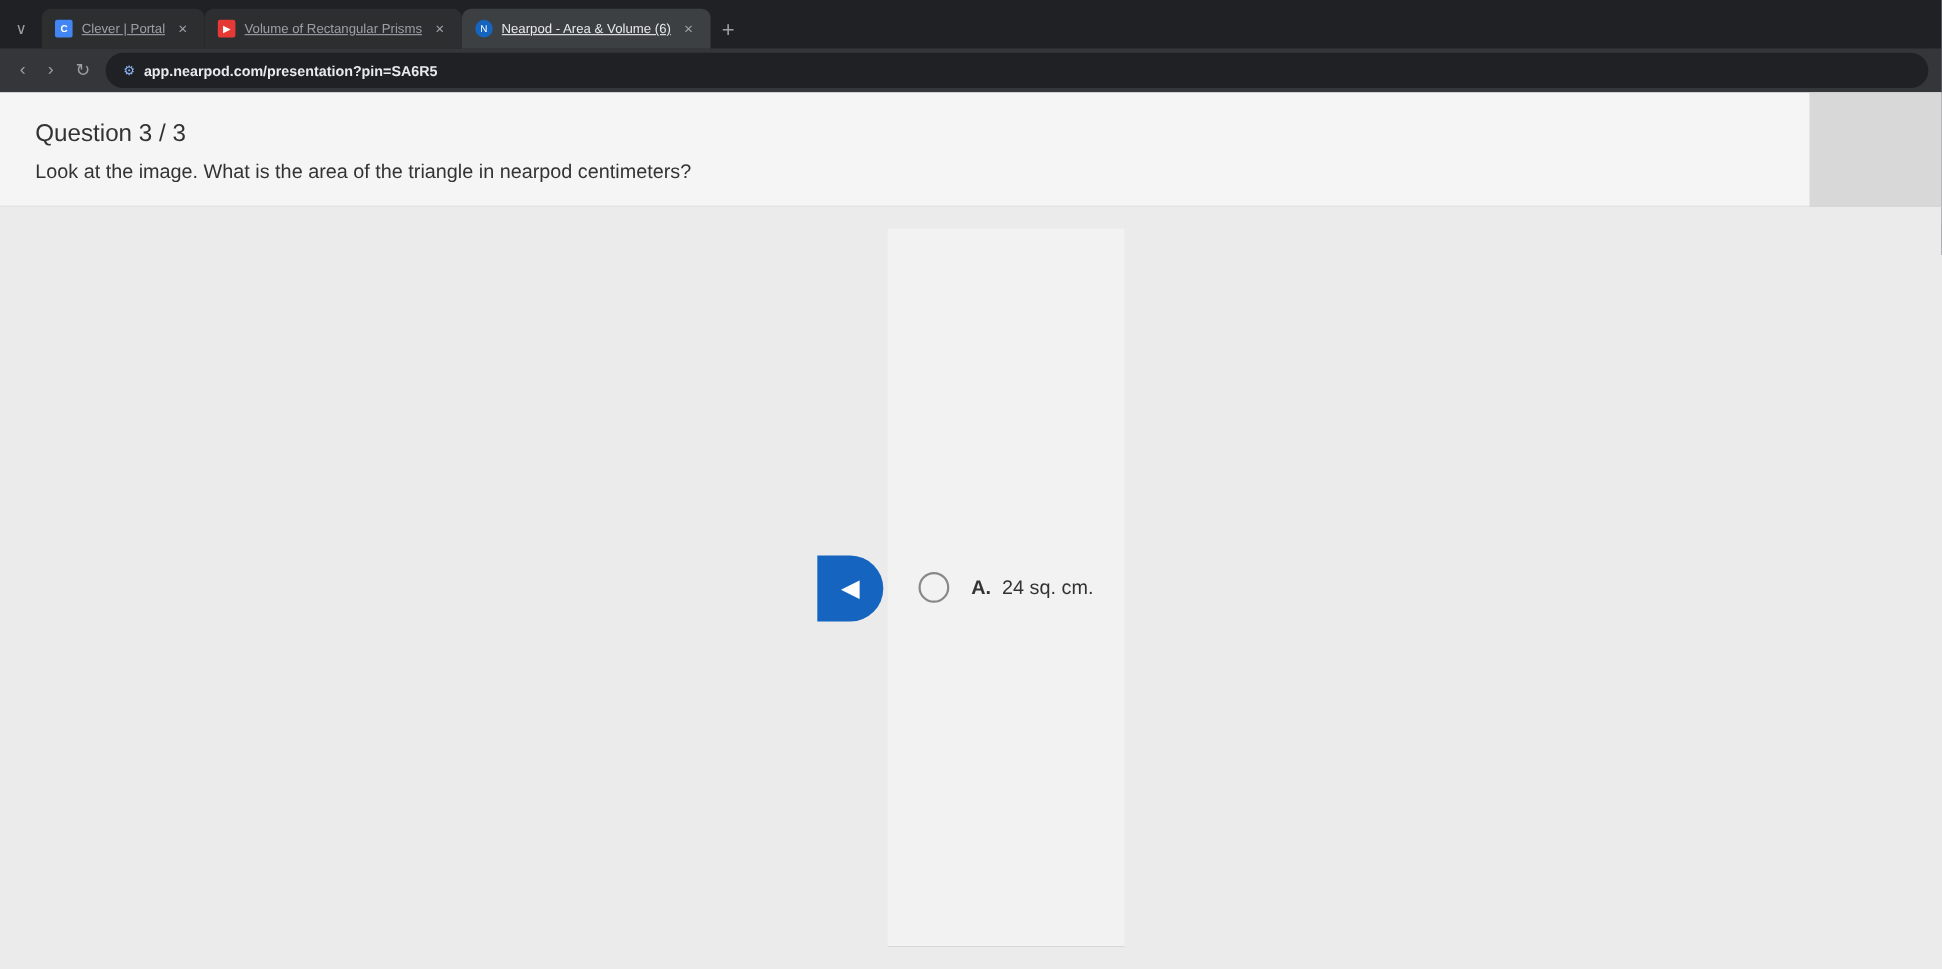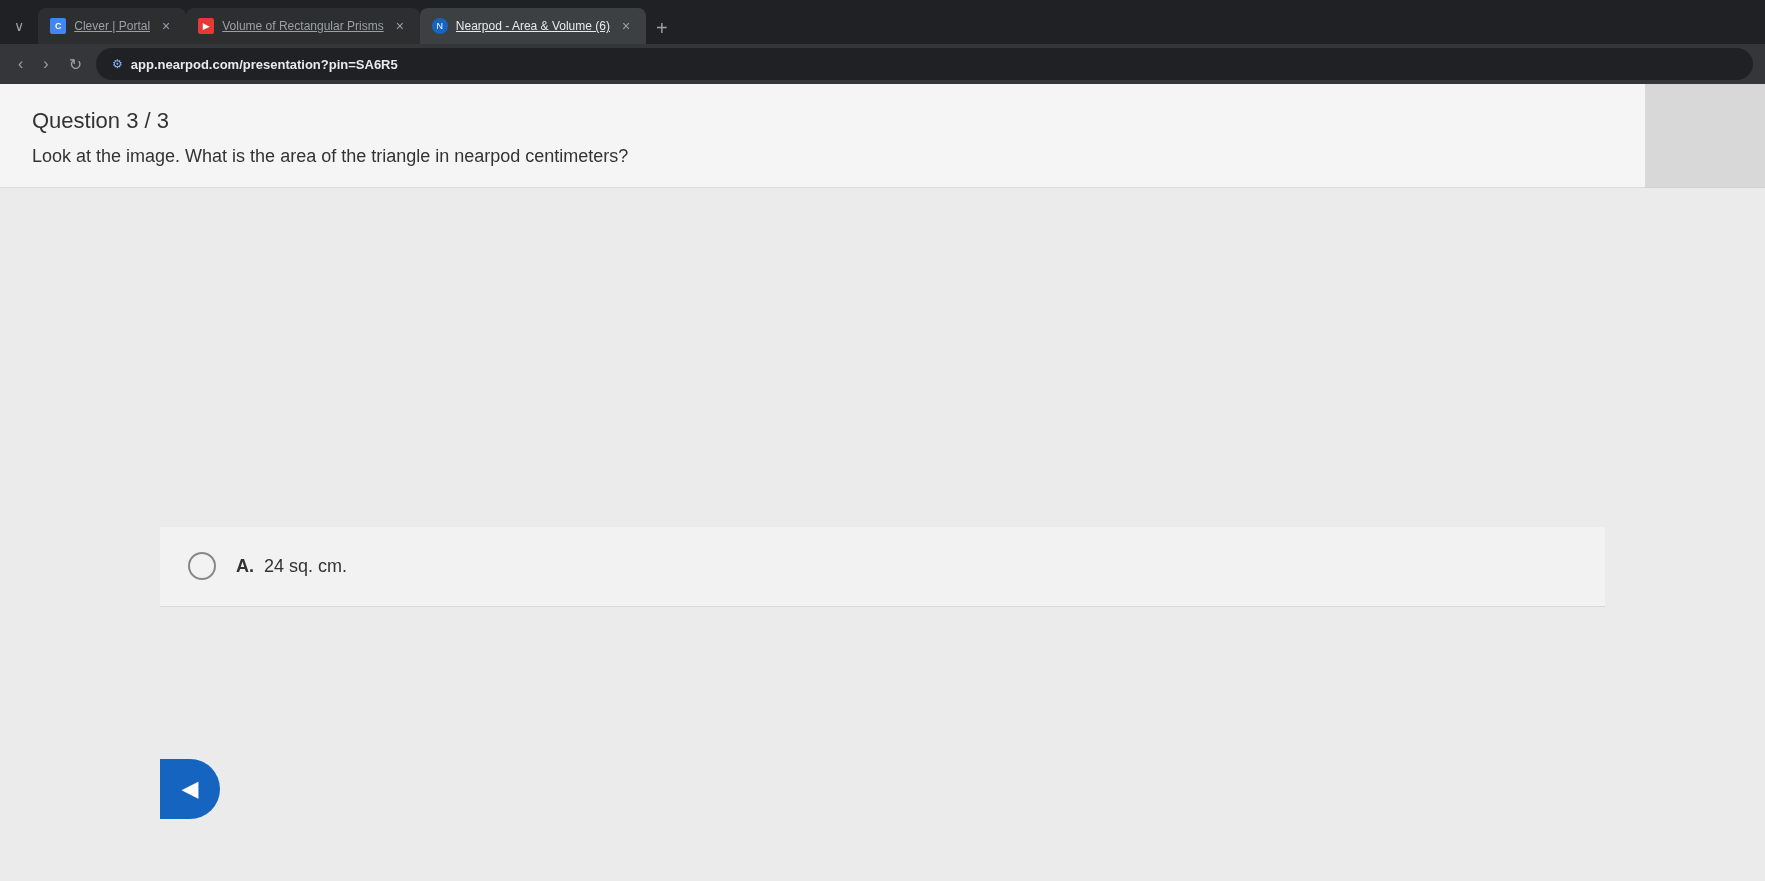--- a/index.html
+++ b/index.html
@@ -189,21 +189,21 @@
       font-size: 18px;
       color: #333;
       font-weight: 400;
     }
 
     
     .answer-area {
       flex: 1;
       background: #ebebeb;
       display: flex;
-      flex-direction: column;
+      flex-direction: row;
       justify-content: center;
       padding: 20px 160px 20px 160px;
       gap: 4px;
       position: relative;
     }
 
     .answer-option {
       background: #f2f2f2;
       border-bottom: 1px solid #d8d8d8;
       padding: 18px 28px;

